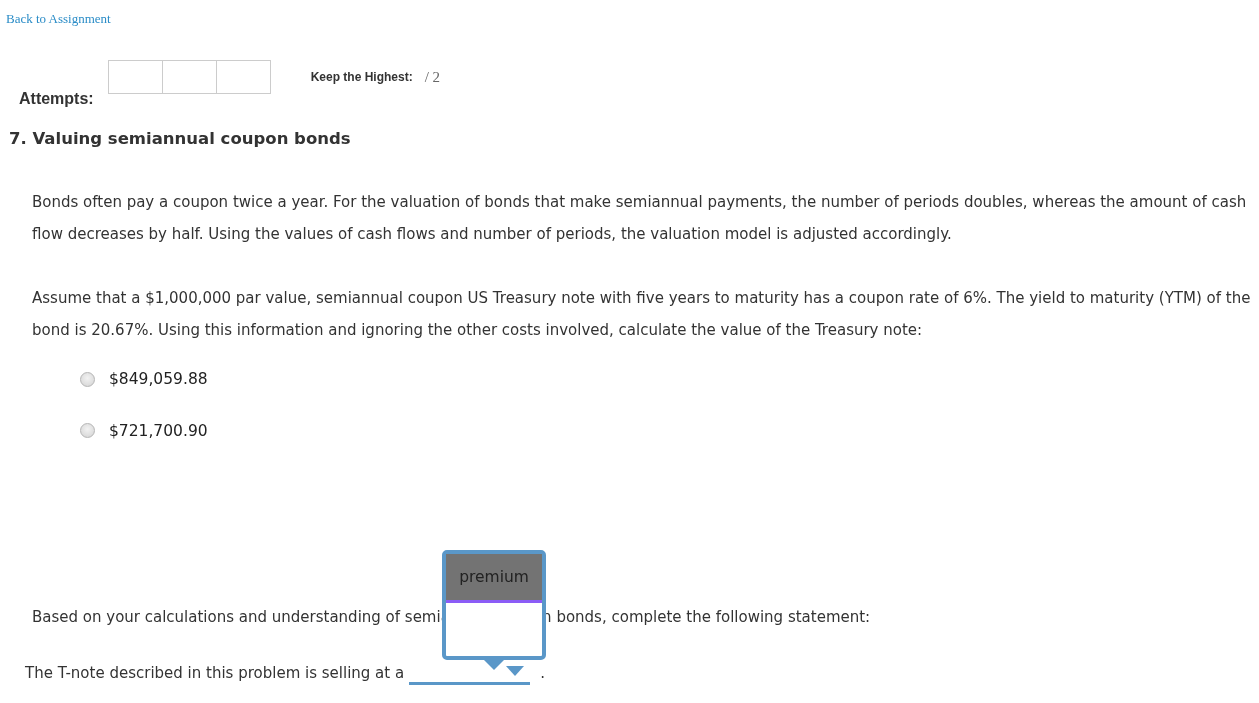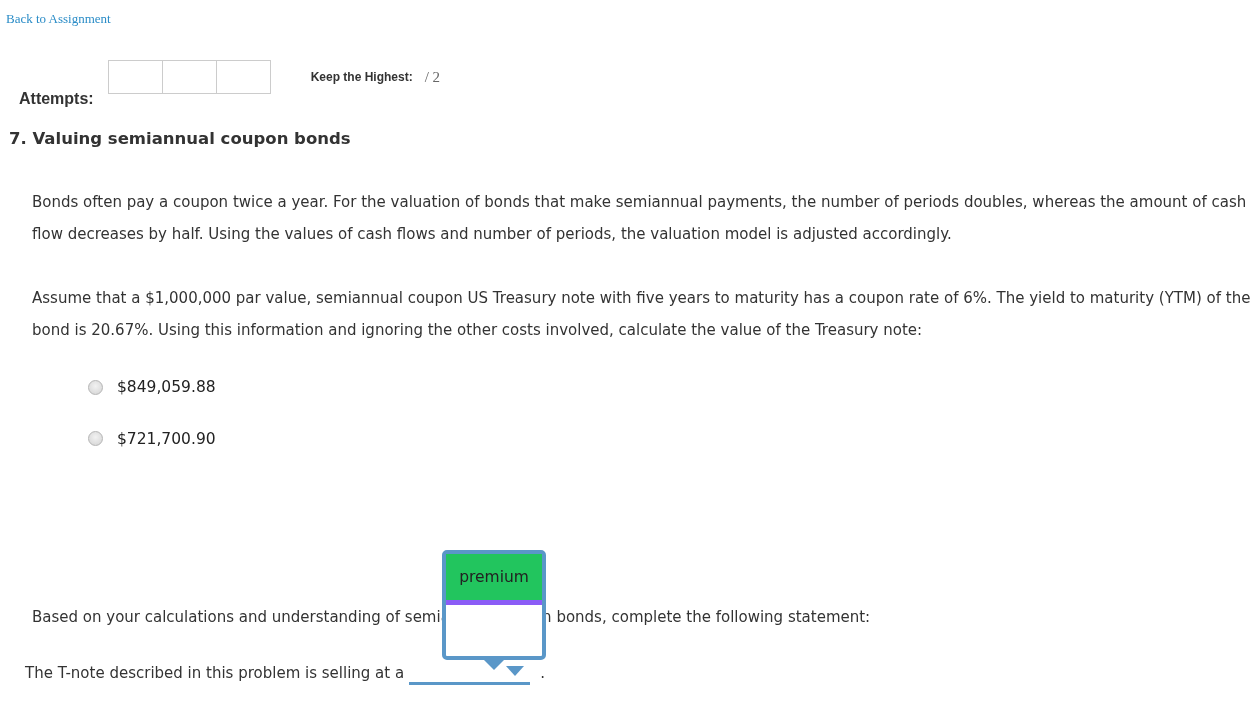--- a/index.html
+++ b/index.html
@@ -81,21 +81,21 @@
       width: 1230px;
       line-height: 32px;
       margin: 8px;
     }
     .p1 { top: 178px; }
     .p2 { top: 274px; }
     .options {
       position: absolute;
       left: 80px;
       top: 366px;
-      margin: 8px;
+      margin: 0;
       padding: 0;
       list-style: none;
     }
     .option {
       display: flex;
       align-items: center;
       height: 26px;
       margin-bottom: 25.5px;
       cursor: pointer;
     }
@@ -158,22 +158,22 @@
       color: #222;
     }
     .dropdown-item {
       height: 47px;
       display: flex;
       align-items: center;
       justify-content: center;
       cursor: pointer;
     }
     .dropdown-item.highlight {
-      background: #22c55e;
-      border-bottom: 5px solid #8b5cf6;
+      background: #737373;
+      border-bottom: 3px solid #8b5cf6;
       height: 46px;
     }
     .dropdown-tail {
       position: absolute;
       left: 38px;
       bottom: -14px;
       width: 0;
       height: 0;
       border-left: 10px solid transparent;
       border-right: 10px solid transparent;

